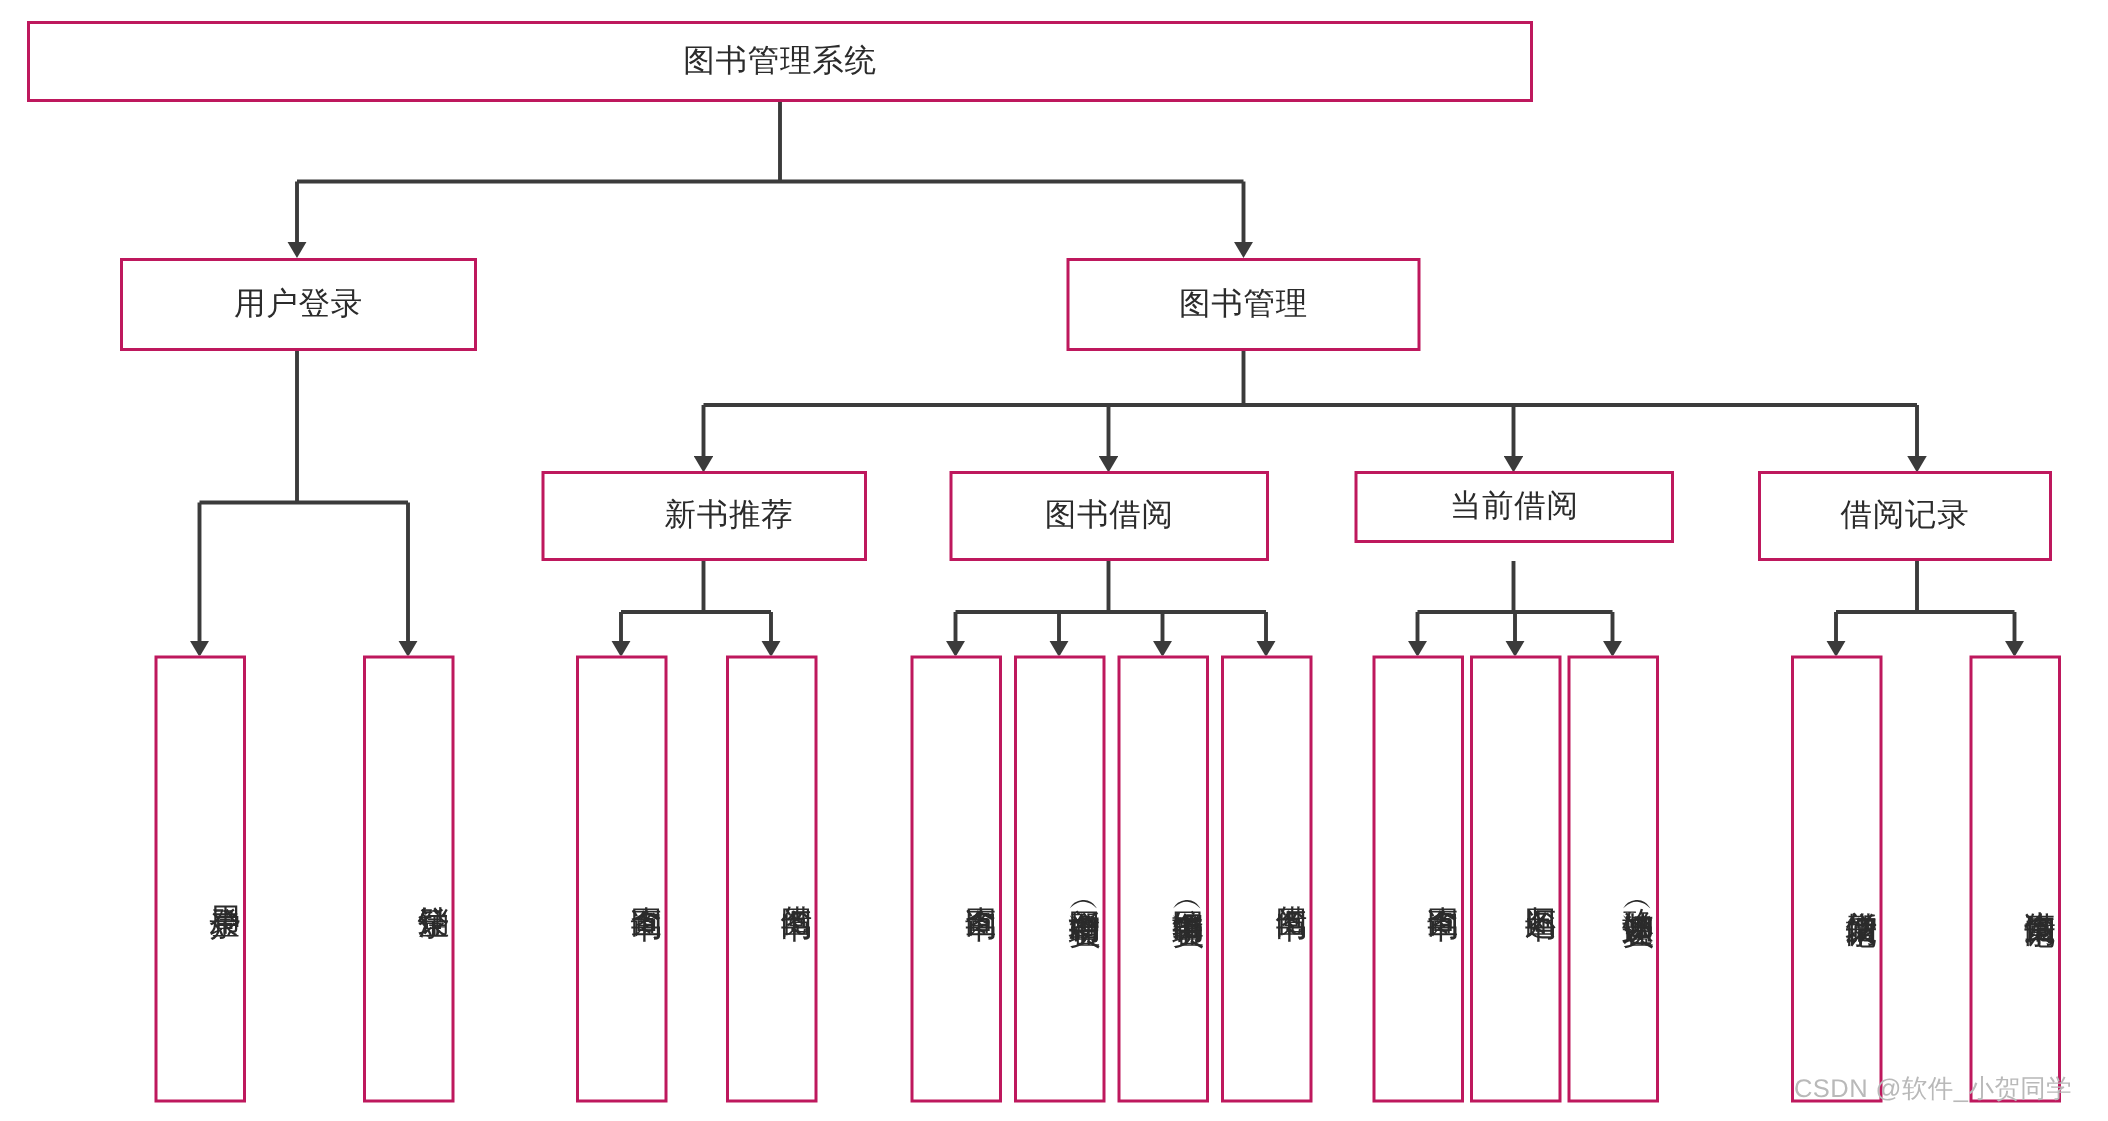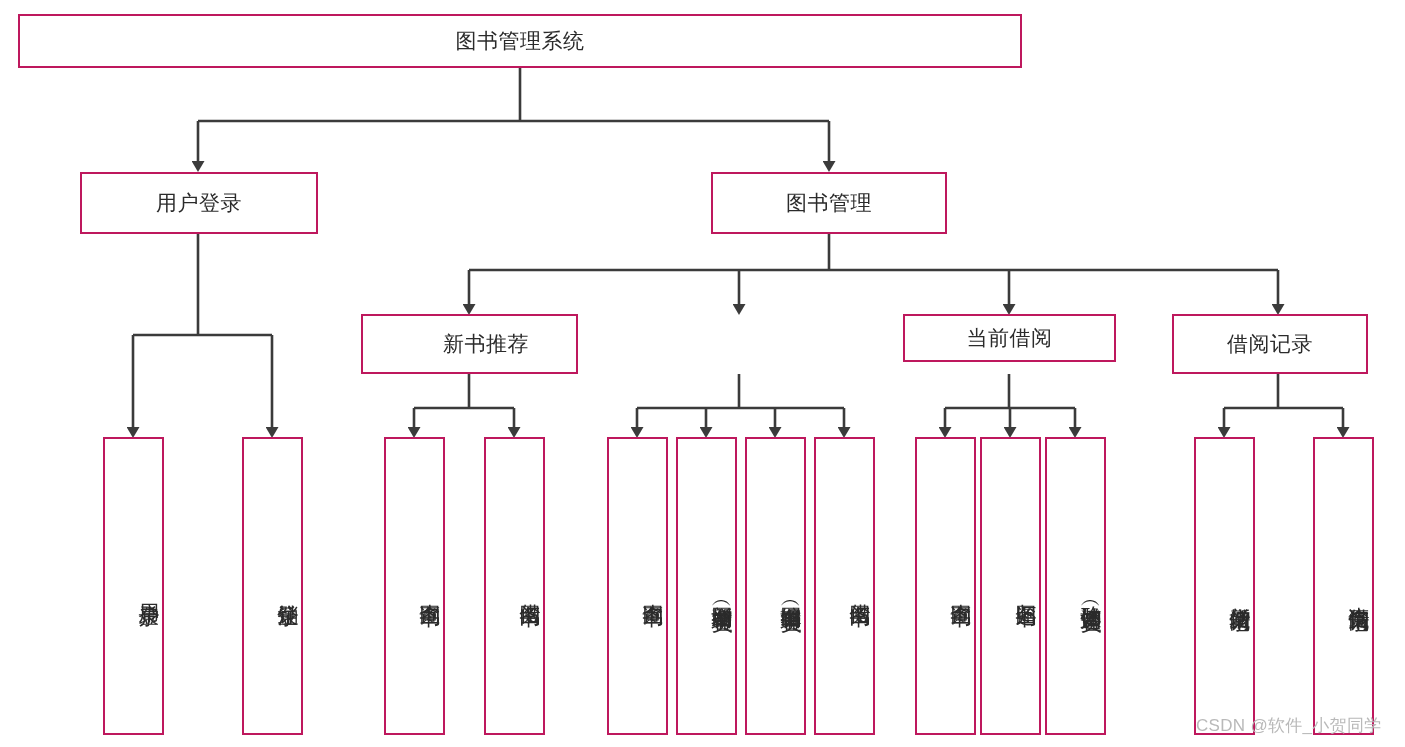--- a/index.html
+++ b/index.html
@@ -131,20 +131,23 @@
   <div class="node node-h" style="left:80px; top:172px; width:238px; height:62px;">
     <span>用户登录</span>
   </div>
   <div class="node node-h" style="left:711px; top:172px; width:236px; height:62px;">
     <span>图书管理</span>
   </div>
 
   <div class="node node-h" style="left:361px; top:314px; width:217px; height:60px;padding-left:33px;">
     <span>新书推荐</span>
   </div>
+  <div class="node node-h" style="left:633px; top:314px; width:213px; height:60px;">
+    <span>图书借阅</span>
+  </div>
   <div class="node node-h" style="left:903px; top:314px; width:213px; height:48px;">
     <span>当前借阅</span>
   </div>
   <div class="node node-h" style="left:1172px; top:314px; width:196px; height:60px;">
     <span>借阅记录</span>
   </div>
 
   <div class="node node-v" style="left:103px; top:437px; width:61px; height:298px;">
     <span class="vtext">用户登录</span>
   </div>

